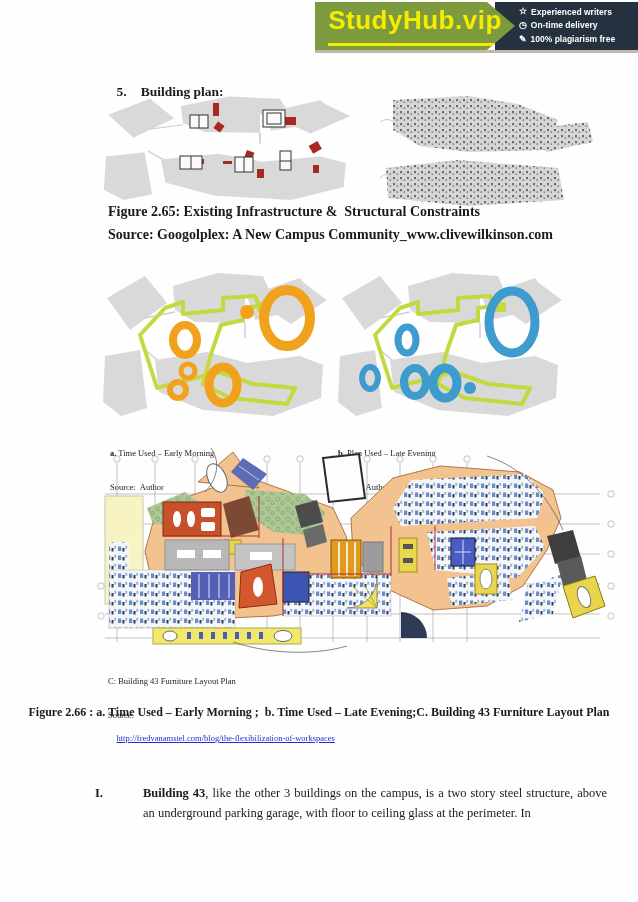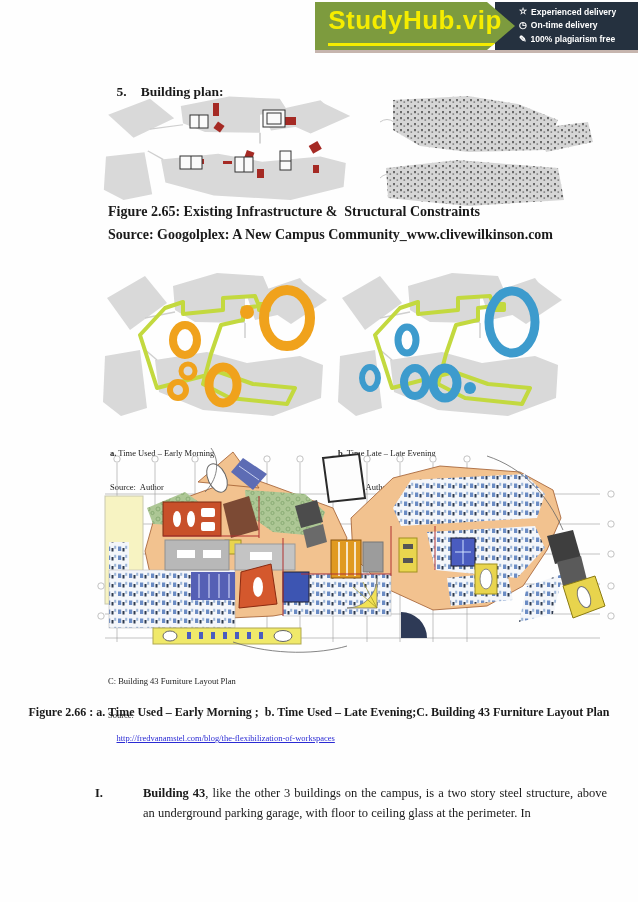--- a/index.html
+++ b/index.html
@@ -75,21 +75,21 @@
         <circle cx="3" cy="3" r="2" fill="none" stroke="#7fa36b" stroke-width="0.8"></circle>
         <circle cx="7.5" cy="7" r="1.6" fill="none" stroke="#7fa36b" stroke-width="0.8"></circle>
       </pattern>
     </defs>
   </svg>
 
   <div class="banner">
     <div class="banner-navy">
       <div class="feature">
         <span class="f-icon">☆</span>
-        <span>Experienced delivery</span>
+        <span>Experienced writers</span>
       </div>
       <div class="feature">
         <span class="f-icon">◷</span>
         <span>On-time delivery</span>
       </div>
       <div class="feature">
         <span class="f-icon">✎</span>
         <span>100% plagiarism free</span>
       </div>
     </div>
@@ -165,21 +165,21 @@
       <ellipse cx="115" cy="115" rx="12" ry="15" stroke-width="9"></ellipse>
     </g>
     <circle cx="140" cy="120" r="6" fill="#3d9bcd"></circle>
   </svg>
 
   <div class="abs smallcap" style="left:110px;top:425px">
     <div><b>a.</b><span> Time Used – Early Morning</span></div>
     <div>Source:  Author</div>
   </div>
   <div class="abs smallcap" style="left:338px;top:425px">
-    <div><b>b.</b><span> Time Late – Late Evening</span></div>
+    <div><b>b.</b><span> Plan Used – Late Evening</span></div>
     <div>Source: Author</div>
   </div>
 
   <svg class="abs" style="left:95px;top:446px" width="530" height="210" viewBox="0 0 530 210">
     <g stroke="#9a9a9a" stroke-width="0.6" fill="#ffffff">
       <g>
         <line x1="22" y1="17" x2="22" y2="196"></line>
           <circle cx="22" cy="13" r="3.2"></circle>
         <line x1="60" y1="17" x2="60" y2="196"></line>
           <circle cx="60" cy="13" r="3.2"></circle>

